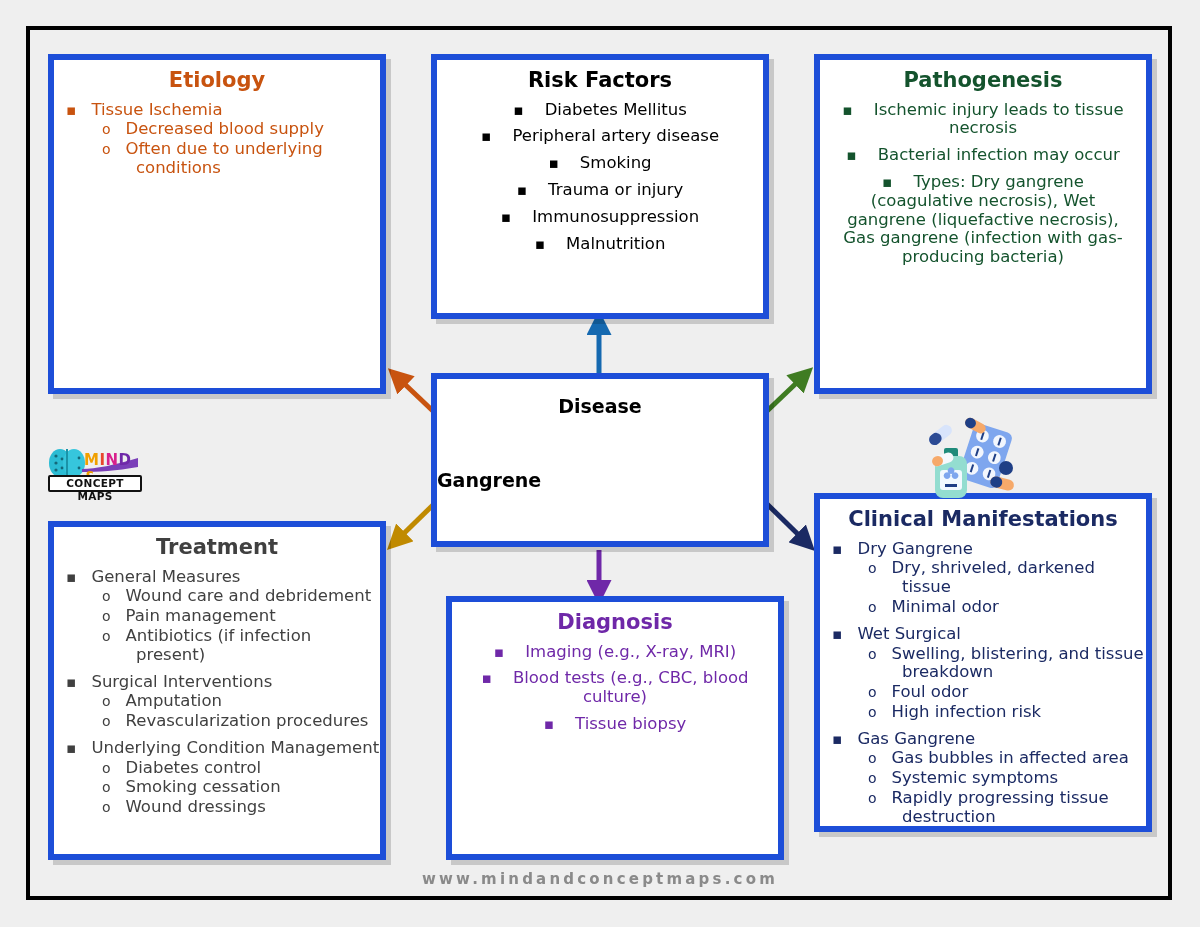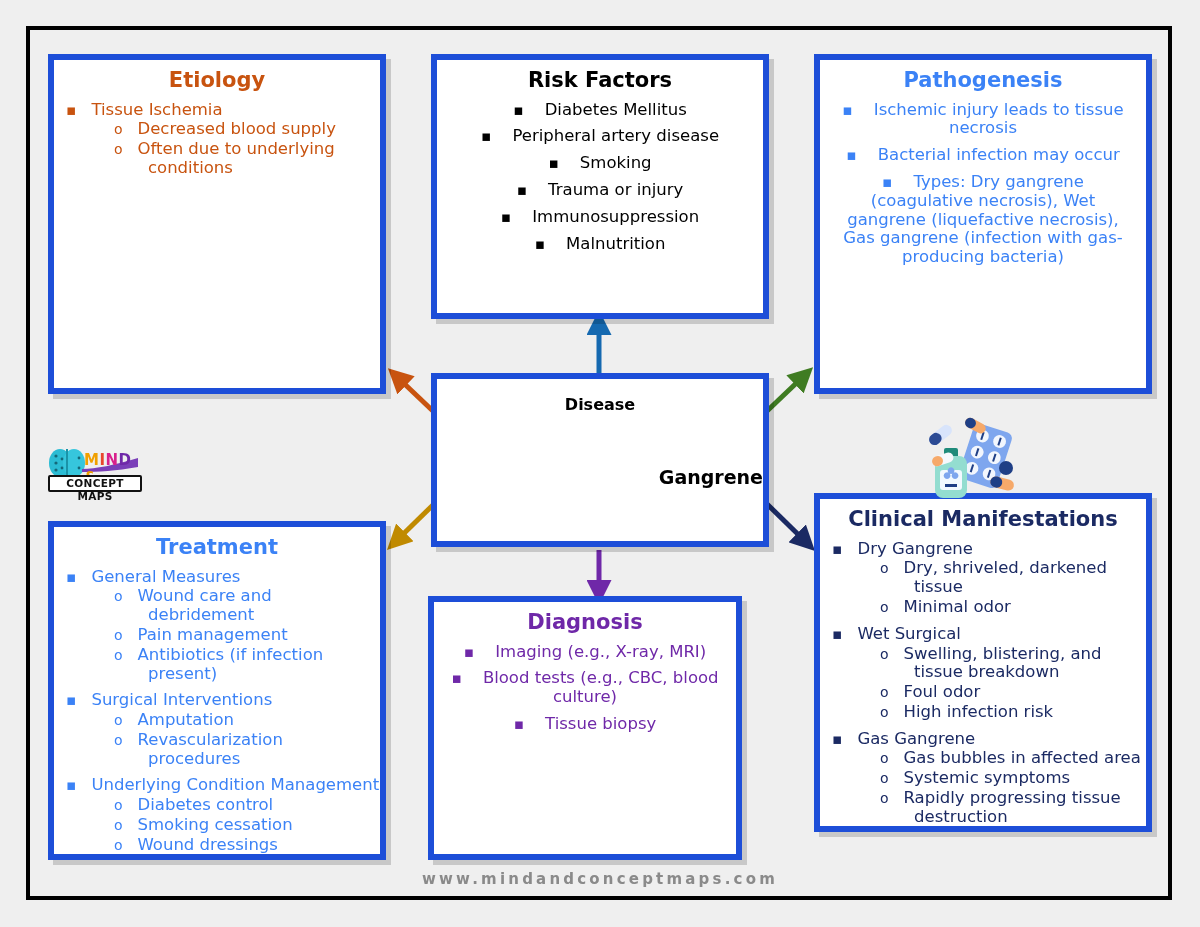--- a/index.html
+++ b/index.html
@@ -51,21 +51,21 @@
     list-style: none;
   }
   .blist .l1 {
     font-size: 16.5px;
     line-height: 1.14;
     margin: 8px 0 1px 0;
   }
   .blist .l2 {
     font-size: 16.5px;
     line-height: 1.14;
-    margin: 0 0 1px 16px;
+    margin: 0 0 1px 4px;
   }
   
   .centered .l1 {
     text-align: center;
     padding: 0 10px;
   }
   .centered .l1 .bl {
     margin-right: 6px;
   }
   
@@ -76,35 +76,35 @@
   .indented .l2 {
     padding-left: 78px;
     text-indent: -34px;
   }
   .bl { font-size: 14px; }
   .bl2 { font-size: 13px; }
 
   
   .t-etiology { color: #c8530f; }
   .t-risk { color: #000000; }
-  .t-patho { color: #3b82f6; }
-  .t-treat { color: #3b82f6; }
+  .t-patho { color: #14532d; }
+  .t-treat { color: #404040; }
   .t-diag { color: #6f28a8; }
   .t-clin { color: #1b2a63; }
   .t-center { color: #000000; }
 
   
   #box-disease .d-label {
     text-align: center;
     font-weight: bold;
-    font-size: 16px;
+    font-size: 19px;
     margin-top: 16px;
   }
   #box-disease .d-name {
-    text-align: right;
+    text-align: left;
     font-weight: bold;
     font-size: 19px;
     margin-top: 52px;
   }
 
   
   #arrows {
     position: absolute;
     left: 0; top: 0;
     width: 1200px;
@@ -256,21 +256,21 @@
         <li class="l1"><span class="bl" style="font-size: 15px;">▪ </span>&nbsp;&nbsp;<span>Surgical Interventions</span></li>
         <li class="l2"><span class="bl2" style="font-size: 14px;">o </span>&nbsp;&nbsp;<span>Amputation</span></li>
         <li class="l2"><span class="bl2" style="font-size: 14px;">o </span>&nbsp;&nbsp;<span>Revascularization procedures</span></li>
         <li class="l1"><span class="bl" style="font-size: 15px;">▪ </span>&nbsp;&nbsp;<span>Underlying Condition Management</span></li>
         <li class="l2"><span class="bl2" style="font-size: 14px;">o </span>&nbsp;&nbsp;<span>Diabetes control</span></li>
         <li class="l2"><span class="bl2" style="font-size: 14px;">o </span>&nbsp;&nbsp;<span>Smoking cessation</span></li>
         <li class="l2"><span class="bl2" style="font-size: 14px;">o </span>&nbsp;&nbsp;<span>Wound dressings</span></li>
       </ul>
   </div>
 
-  <div class="cbox" id="box-diagnosis" style="left:428px; top:596px; width:314px; height:264px;">
+  <div class="cbox" id="box-diagnosis" style="left:446px; top:596px; width:338px; height:264px;">
     <div class="btitle t-diag">Diagnosis</div>
     <ul class="blist centered t-diag">
         <li class="l1"><span class="bl" style="font-size: 15px;">▪ </span>&nbsp;&nbsp;<span>Imaging (e.g., X-ray, MRI)</span></li>
         <li class="l1"><span class="bl" style="font-size: 15px;">▪ </span>&nbsp;&nbsp;<span>Blood tests (e.g., CBC, blood culture)</span></li>
         <li class="l1"><span class="bl" style="font-size: 15px;">▪ </span>&nbsp;&nbsp;<span>Tissue biopsy</span></li>
       </ul>
   </div>
 
   <div class="cbox" id="box-clinical" style="left:814px; top:493px; width:338px; height:339px;">
     <div class="btitle t-clin">Clinical Manifestations</div>

